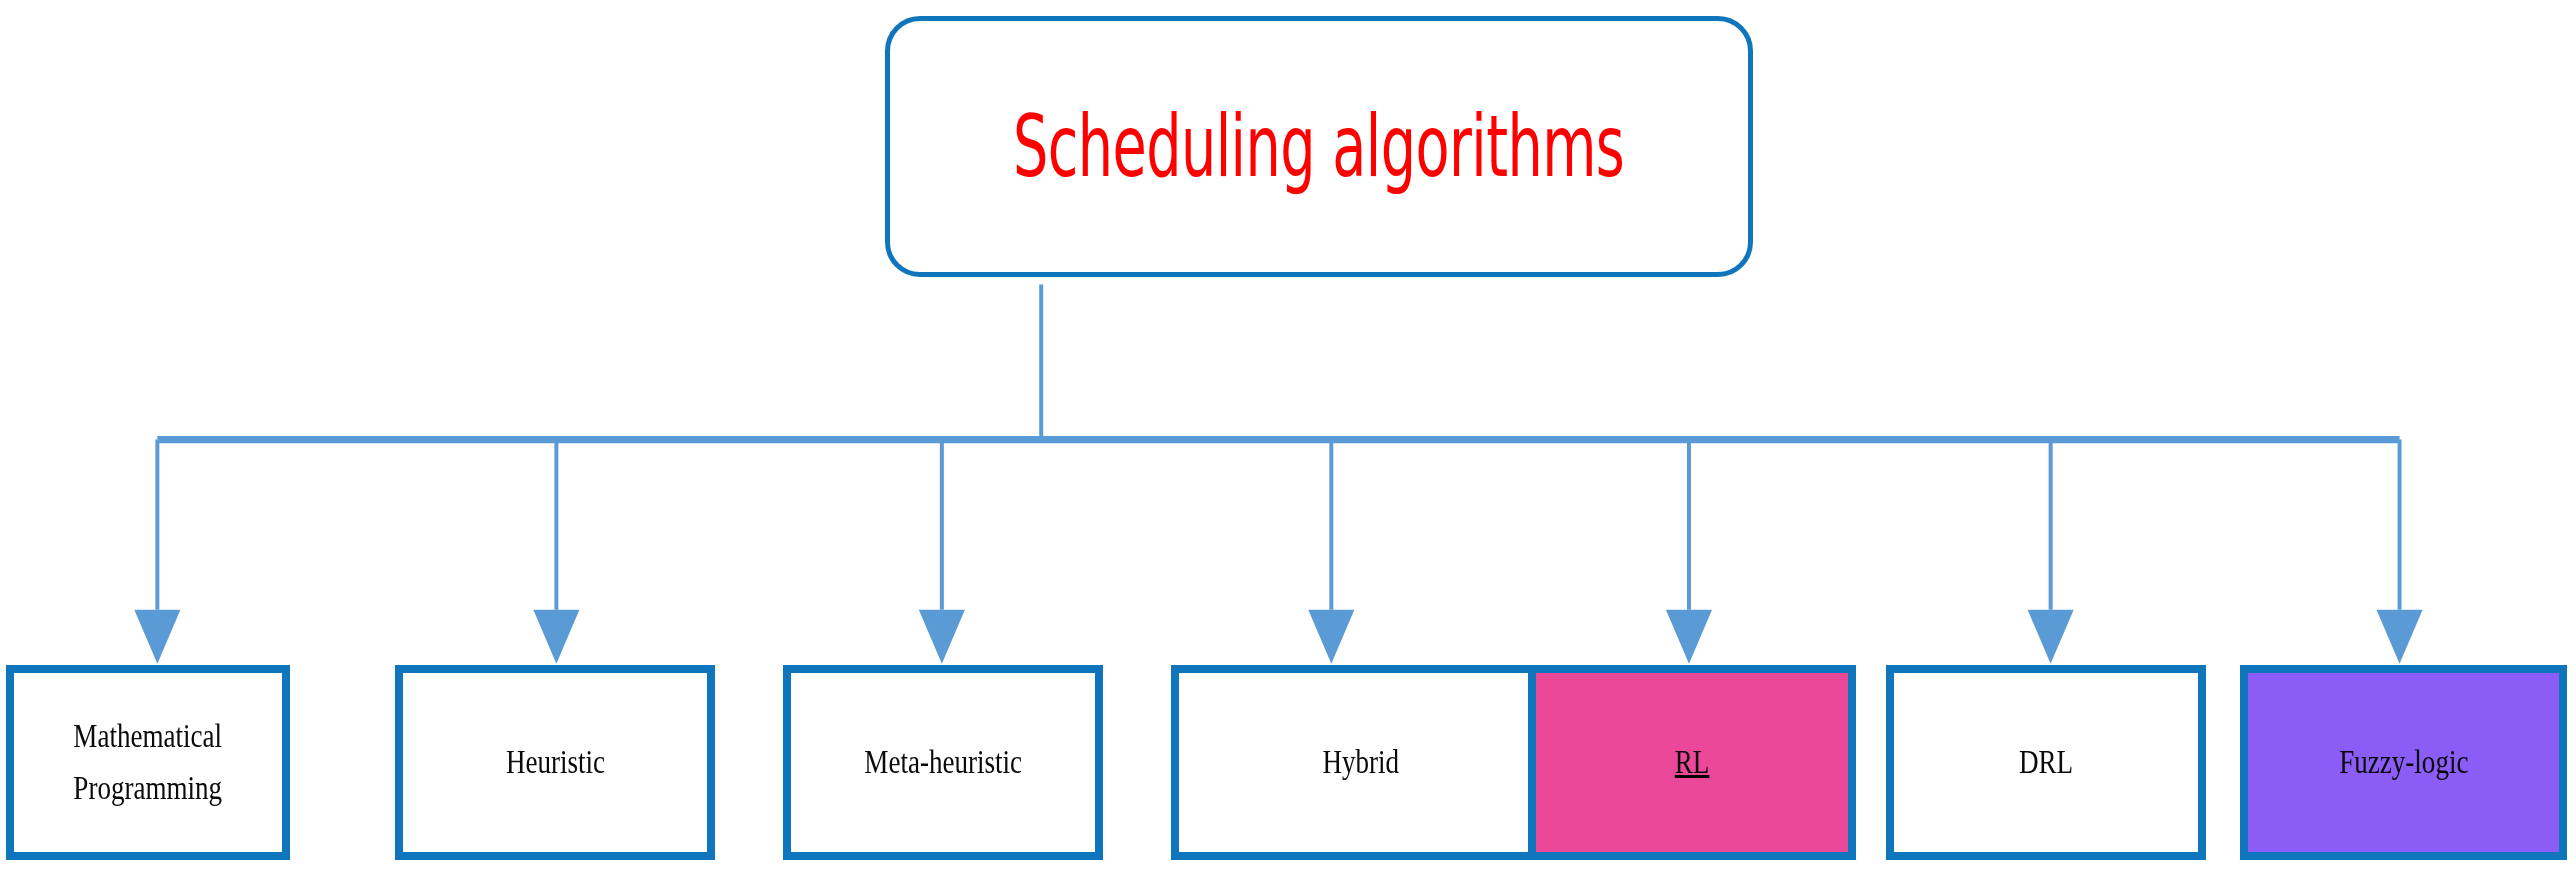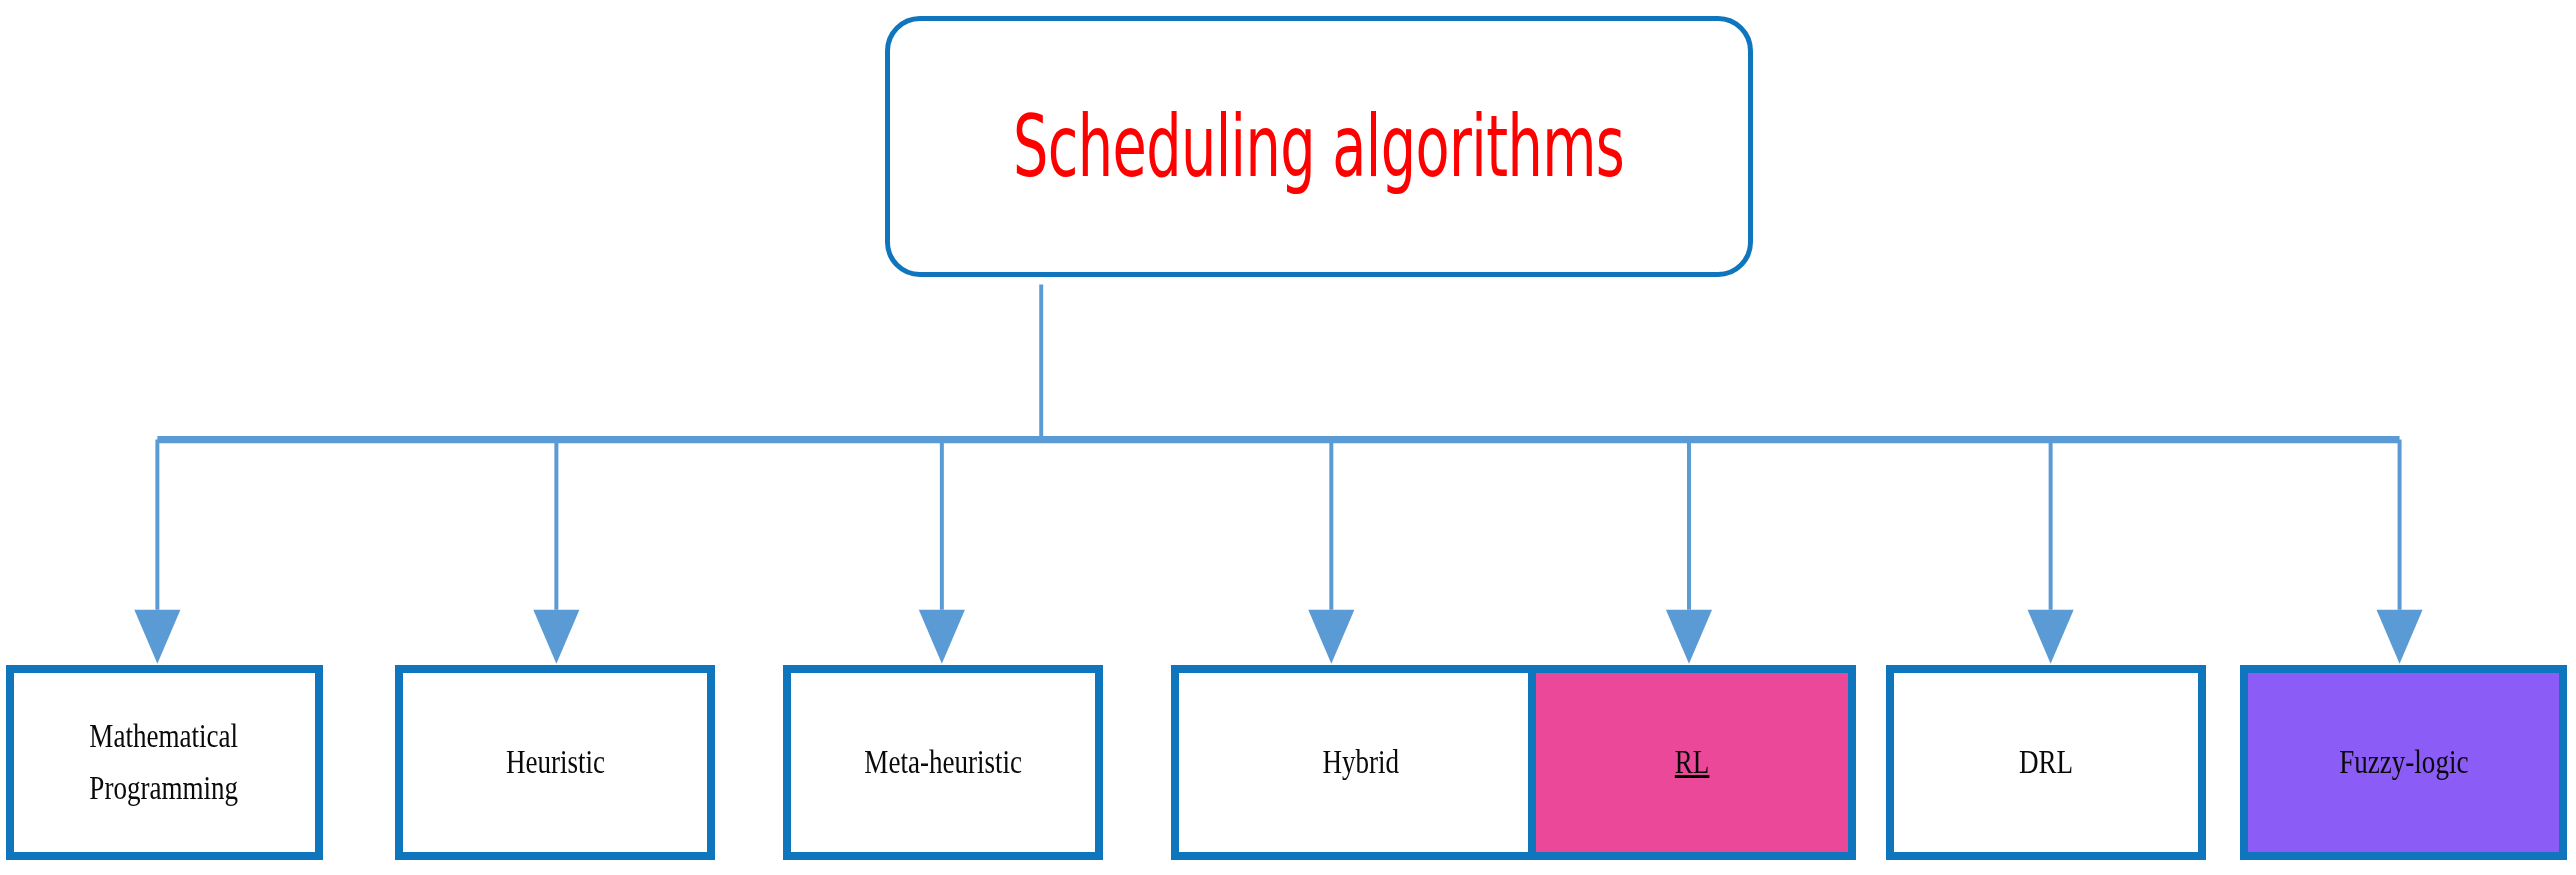--- a/index.html
+++ b/index.html
@@ -98,21 +98,21 @@
         <polygon points="2096,767 2154,767 2125,835"></polygon>
         <polygon points="2551,767 2609,767 2580,835"></polygon>
         <polygon points="2990,767 3048,767 3019,835"></polygon>
       </g>
   </svg>
 
   <div class="root-node" style="left: 885px; top: 16px; width: 868px; height: 261px; border-color: rgb(15, 117, 188); background: rgb(255, 255, 255);">
     <span class="root-label" style="color: rgb(255, 0, 0);">Scheduling algorithms</span>
   </div>
 
-  <div class="leaf-node" style="left: 5.6px; width: 317px; top: 665px; height: 195px; border-color: rgb(15, 117, 188); background: rgb(255, 255, 255);">
+  <div class="leaf-node" style="left: 5.6px; width: 284px; top: 665px; height: 195px; border-color: rgb(15, 117, 188); background: rgb(255, 255, 255);">
     <span class="leaf-label">Mathematical
 Programming</span>
   </div>
   <div class="leaf-node" style="left: 395px; width: 320px; top: 665px; height: 195px; border-color: rgb(15, 117, 188); background: rgb(255, 255, 255);">
     <span class="leaf-label">Heuristic</span>
   </div>
   <div class="leaf-node" style="left: 783px; width: 320px; top: 665px; height: 195px; border-color: rgb(15, 117, 188); background: rgb(255, 255, 255);">
     <span class="leaf-label">Meta-heuristic</span>
   </div>
   <div class="leaf-node" style="left: 1171px; width: 380px; top: 665px; height: 195px; border-color: rgb(15, 117, 188); background: rgb(255, 255, 255);">

